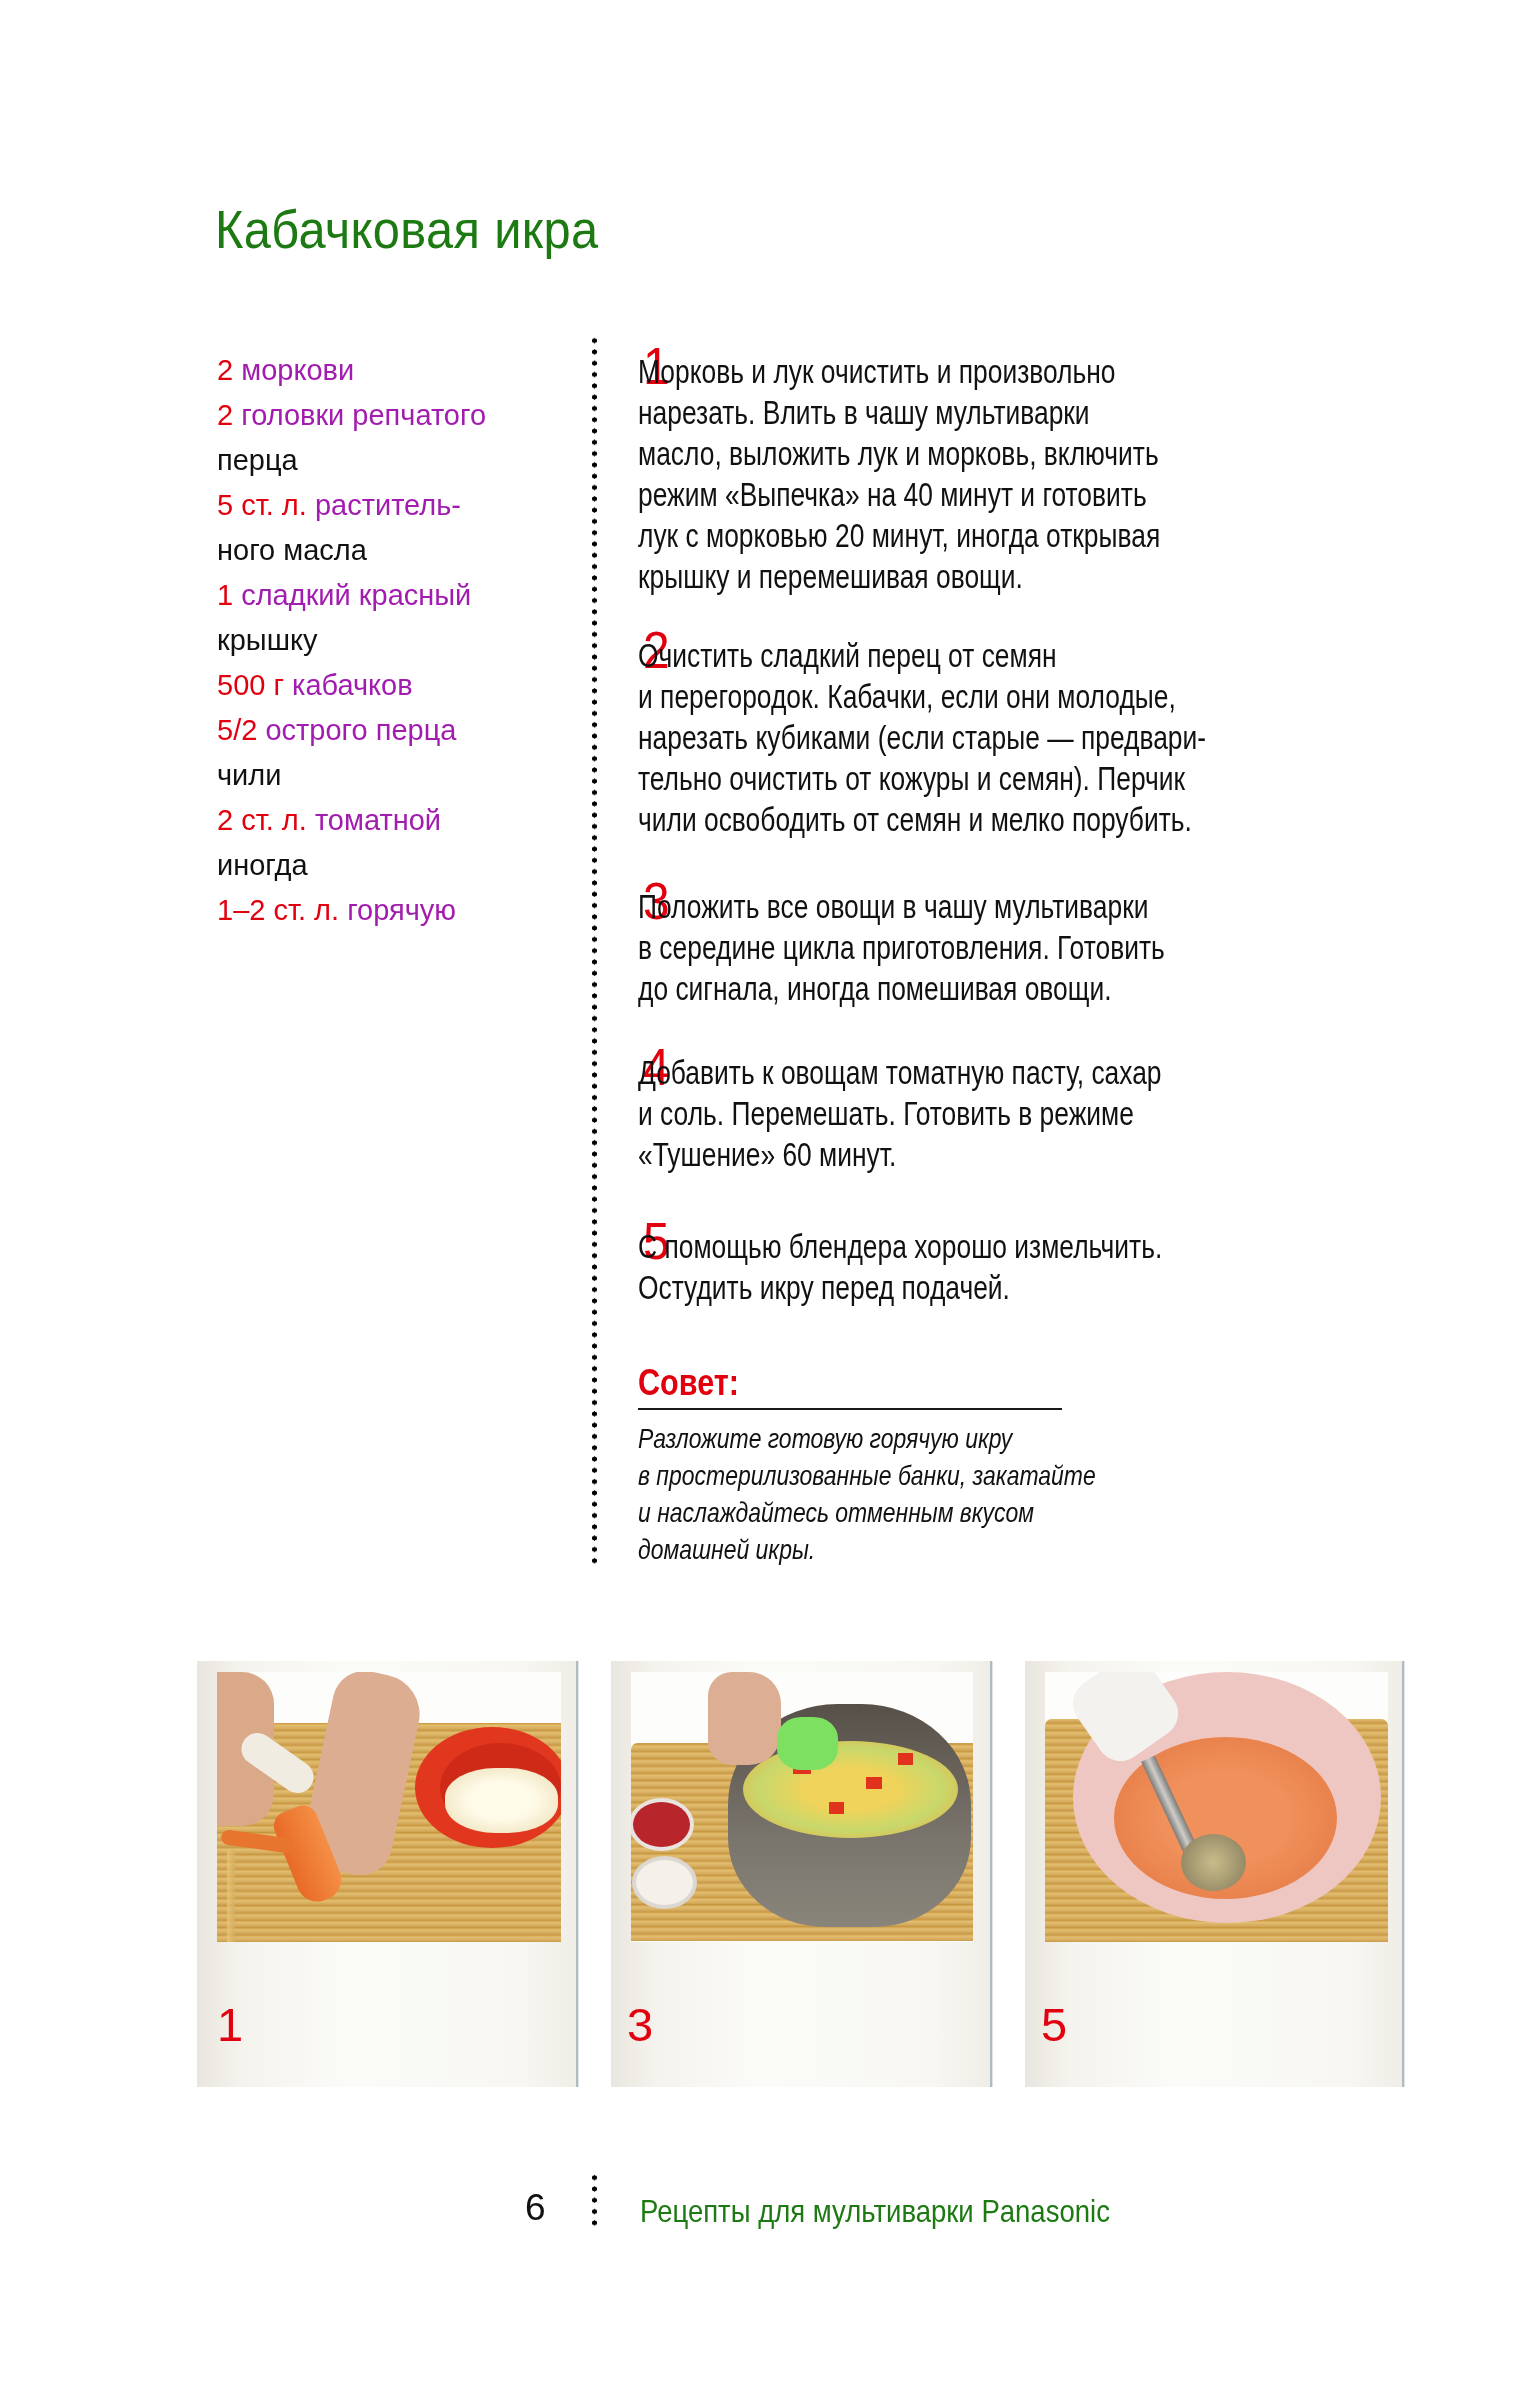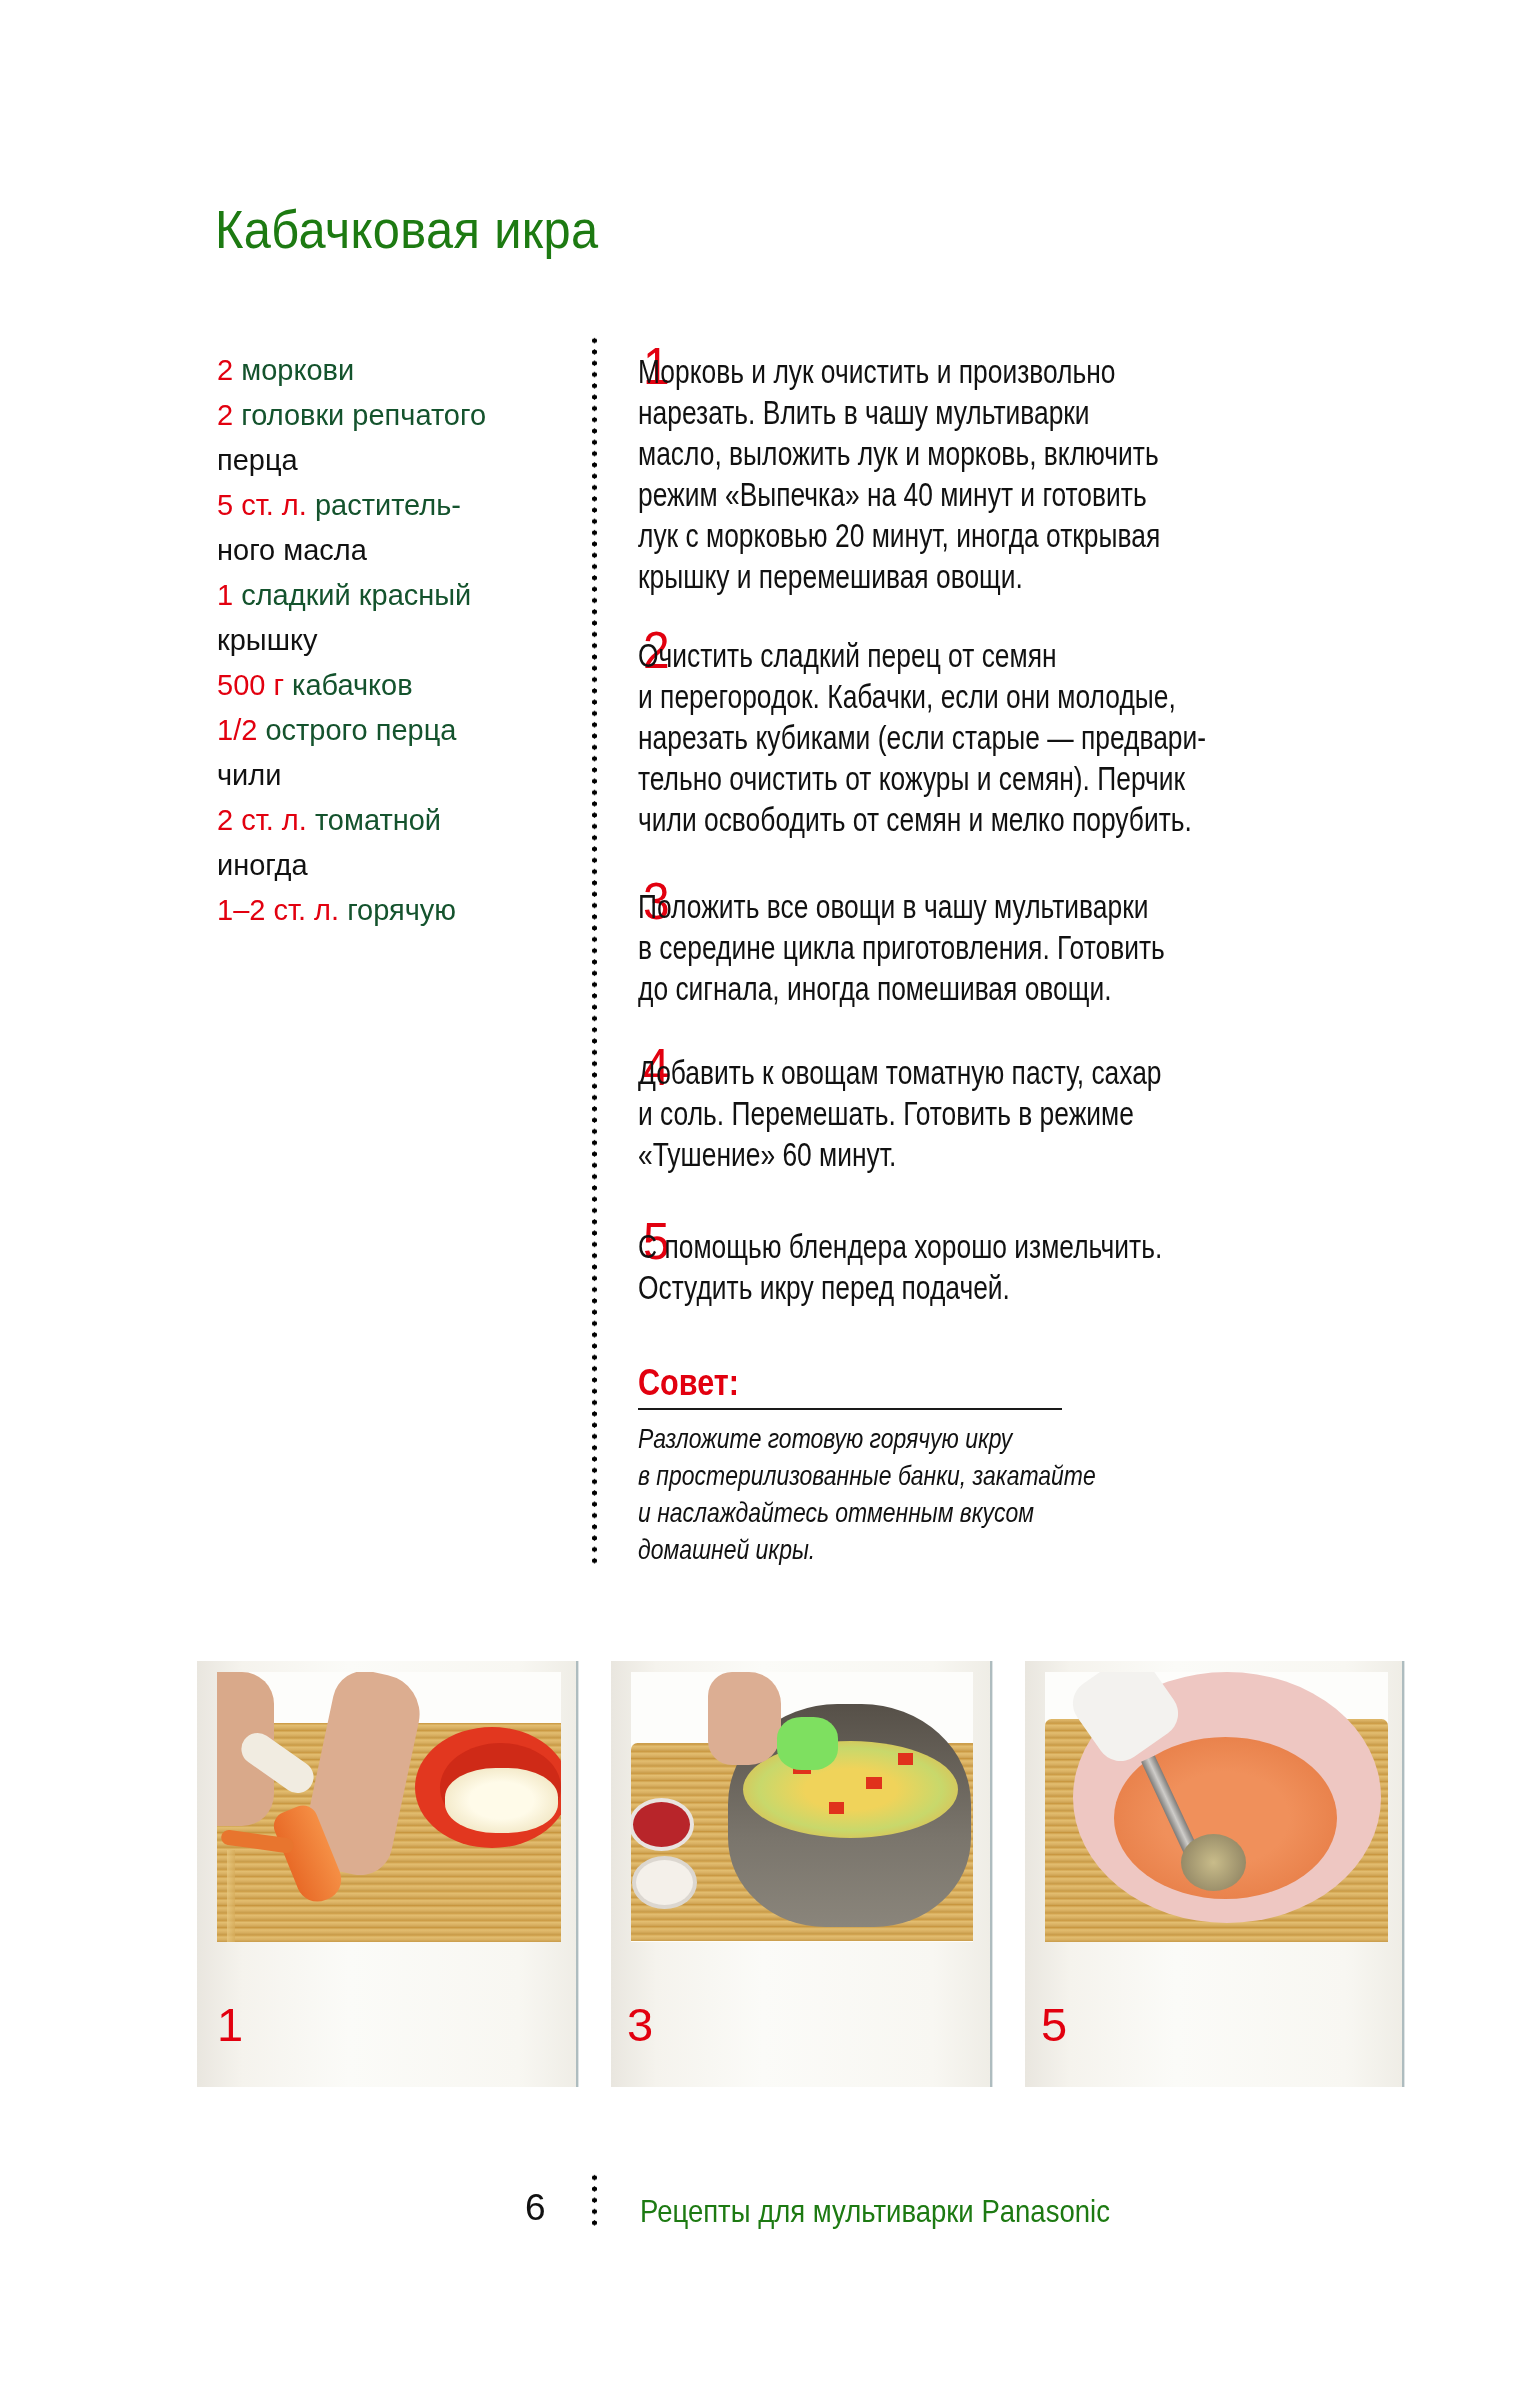--- a/index.html
+++ b/index.html
@@ -3,21 +3,21 @@
 <meta charset="utf-8">
 <style>
   html, body { margin: 0; padding: 0; background: #ffffff; }
   body { width: 1539px; height: 2389px; position: relative; overflow: hidden; font-family: "Liberation Sans", sans-serif; color: #111; }
 
   .title { position: absolute; left: 215px; top: 199px; font-size: 53px; color: #1d7a12; font-weight: normal; white-space: nowrap; transform: scaleX(0.92); transform-origin: left top; letter-spacing: 0.4px; }
 
   .ingredients { position: absolute; left: 217px; top: 348px; width: 356px; font-size: 29px; line-height: 45px; }
   .ingredient { display: block; }
   .ingredient .qty { color: #e2000f; }
-  .ingredient .name { color: #14532d; text-align: right; }
+  .ingredient .name { color: #a21caf; text-align: right; }
 
   .divider-dots { position: absolute; left: 592px; width: 4.9px;
     background-image: radial-gradient(circle, #000 2.3px, transparent 2.6px);
     background-size: 4.9px 11.3px; background-repeat: repeat-y; }
   .step { position: relative; margin: 0; }
   .step-num { color: #e2000f; font-size: 52px; position: absolute; left: 4.9px; top: 0; line-height: 52px; transform: scaleX(0.92); transform-origin: left top; }
   .step-text { font-size: 33px; line-height: 41px; white-space: pre-line; transform: scaleX(0.8); transform-origin: left top; width: 972px; }
 
   .tip-title { position: absolute; left: 638px; top: 1362px; font-size: 36px; font-weight: bold; color: #e2000f; transform: scaleX(0.85); transform-origin: left top; }
   .tip-rule { position: absolute; left: 638px; top: 1408px; width: 424px; height: 2.4px; background: #1a1a1a; }
@@ -38,21 +38,21 @@
 <body>
 
 <div class="title">Кабачковая икра</div>
 
 <div class="ingredients">
   <div class="ingredient"><span class="qty">2</span><span class="name"> моркови</span></div>
   <div class="ingredient"><span class="qty">2</span><span class="name"> головки репчатого</span><br><span>перца</span></div>
   <div class="ingredient"><span class="qty">5 ст. л.</span><span class="name"> раститель-</span><br><span>ного масла</span></div>
   <div class="ingredient"><span class="qty">1</span><span class="name"> сладкий красный</span><br><span>крышку</span></div>
   <div class="ingredient"><span class="qty">500 г</span><span class="name"> кабачков</span></div>
-  <div class="ingredient"><span class="qty">1/2</span><span class="name"> острого перца</span><br><span>чили</span></div>
+  <div class="ingredient"><span class="qty">5/2</span><span class="name"> острого перца</span><br><span>чили</span></div>
   <div class="ingredient"><span class="qty">2 ст. л.</span><span class="name"> томатной</span><br><span>иногда</span></div>
   <div class="ingredient"><span class="qty">1–2 ст. л.</span><span class="name"> горячую</span></div>
 </div>
 
 <div class="divider-dots" style="top:335px; height:1234px;"></div>
 
 <div class="step" style="position:absolute; left:638px; top:340px;">
   <span class="step-num">1</span>
   <div class="step-text" style="padding-top:10.5px;">        Морковь и лук очистить и произвольно
 нарезать. Влить в чашу мультиварки

